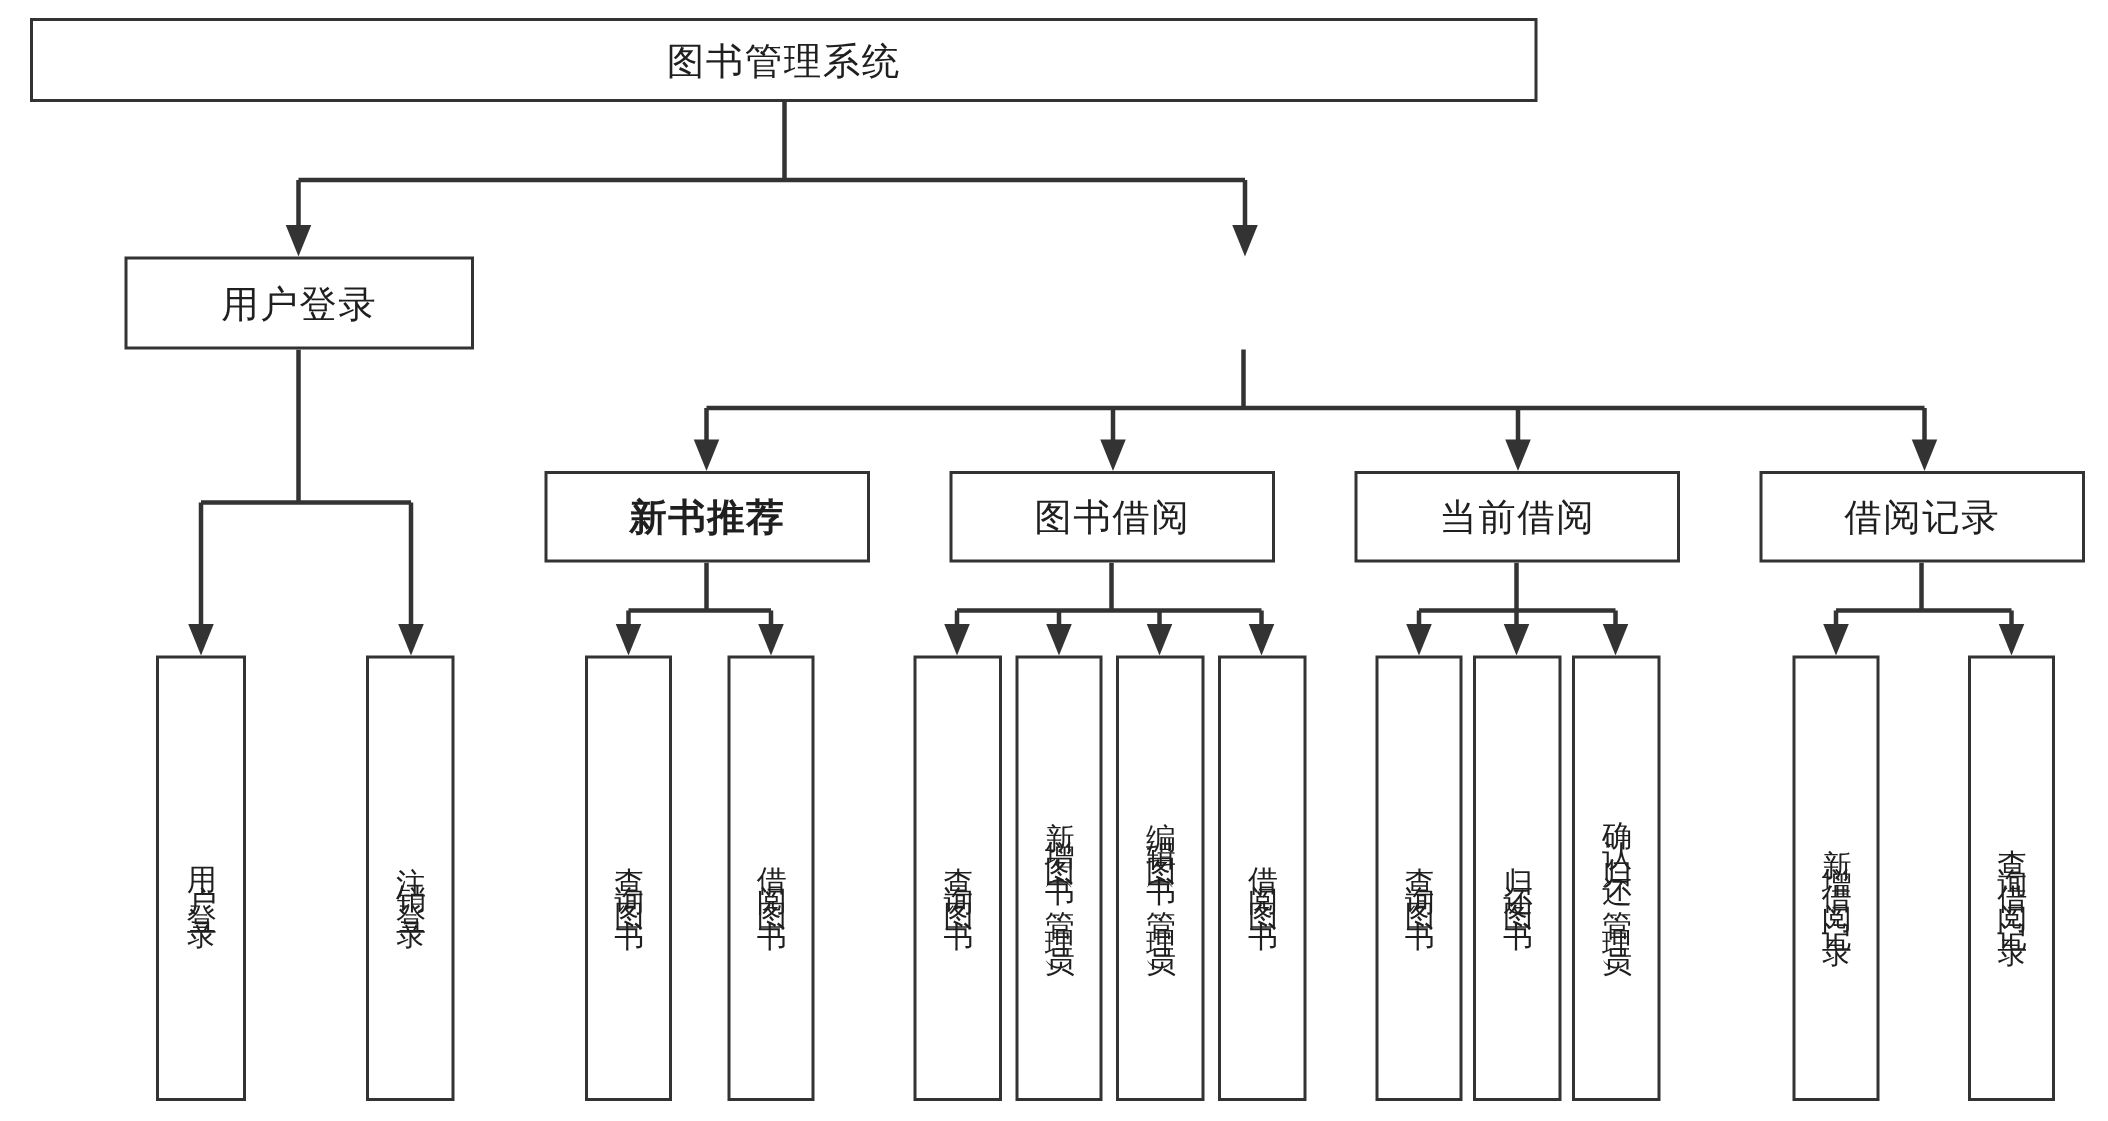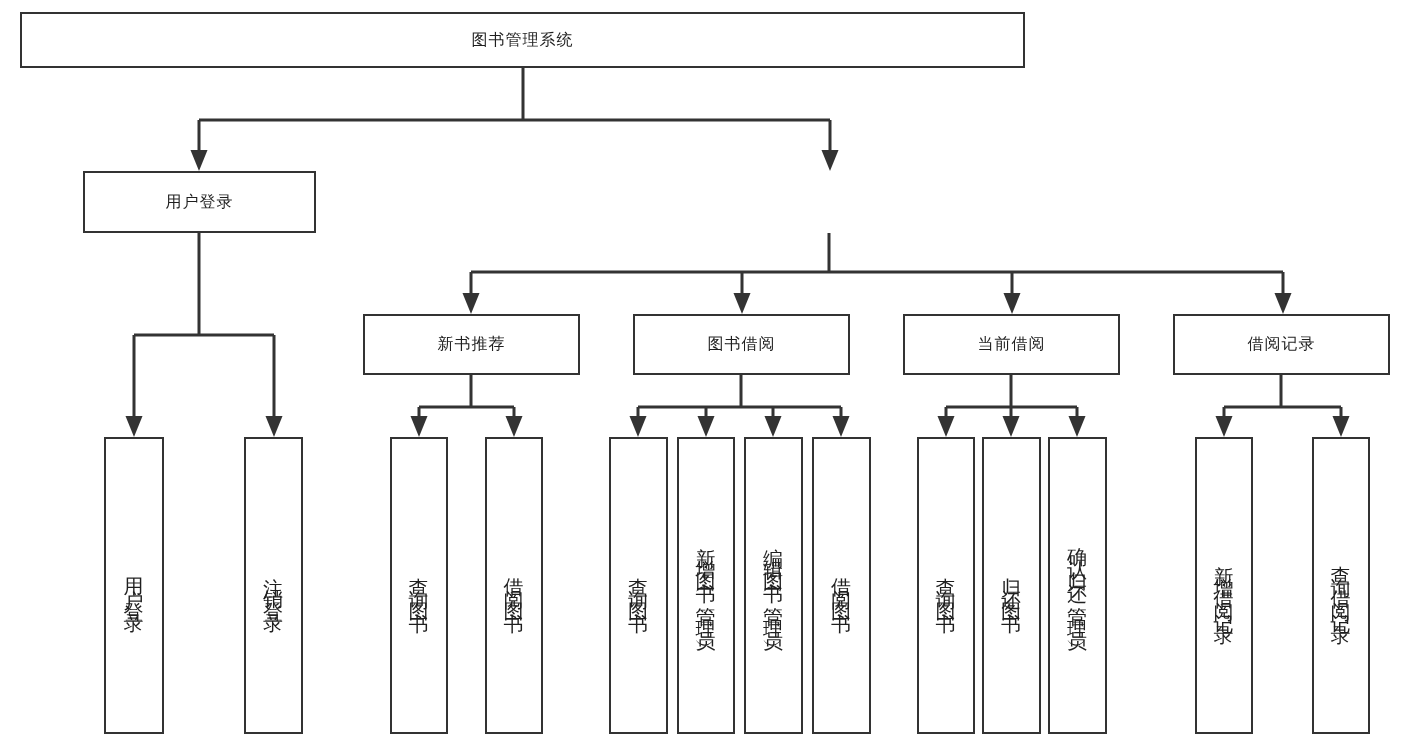--- a/index.html
+++ b/index.html
@@ -15,25 +15,25 @@
     position:relative;width:1405px;height:747px;background:var(--bg);overflow:hidden;
   }
   .connectors{position:absolute;left:0;top:0;width:1405px;height:747px;}
   .connectors path{stroke:var(--line);stroke-width:3;fill:none;}
   .connectors polygon{fill:var(--line);stroke:none;}
   .box{
     position:absolute;background:#fff;border:2.5px solid var(--line);
     display:flex;align-items:center;justify-content:center;
     color:var(--text);
   }
-  .hbox{font-size:16px;letter-spacing:1px;}
+  .hbox{font-size:25px;letter-spacing:1px;}
   .b-root{left:20px;top:12px;width:1005px;height:56px;border-width:2px;}
   .b-l1a{left:83px;top:171px;width:233px;height:62px;}
   .b-l1b{left:712px;top:171px;width:234px;height:62px;}
-  .b-l2a{left:363px;top:314px;width:217px;height:61px;}
+  .b-l2a{left:363px;top:314px;width:217px;height:61px;font-weight:bold;}
   .b-l2b{left:633px;top:314px;width:217px;height:61px;}
   .b-l2c{left:903px;top:314px;width:217px;height:61px;}
   .b-l2d{left:1173px;top:314px;width:217px;height:61px;}
   .vbox{top:437px;height:297px;}
   .vbox span{
     writing-mode:vertical-lr;text-orientation:mixed;
     font-size:20px;letter-spacing:12px;line-height:1;
     max-height:288px;
   }
   .f1{left:104px;width:60px}.f2{left:244px;width:59px}

